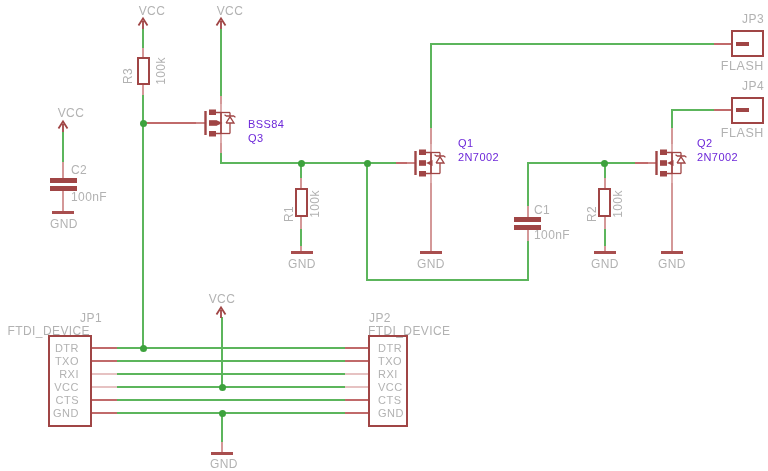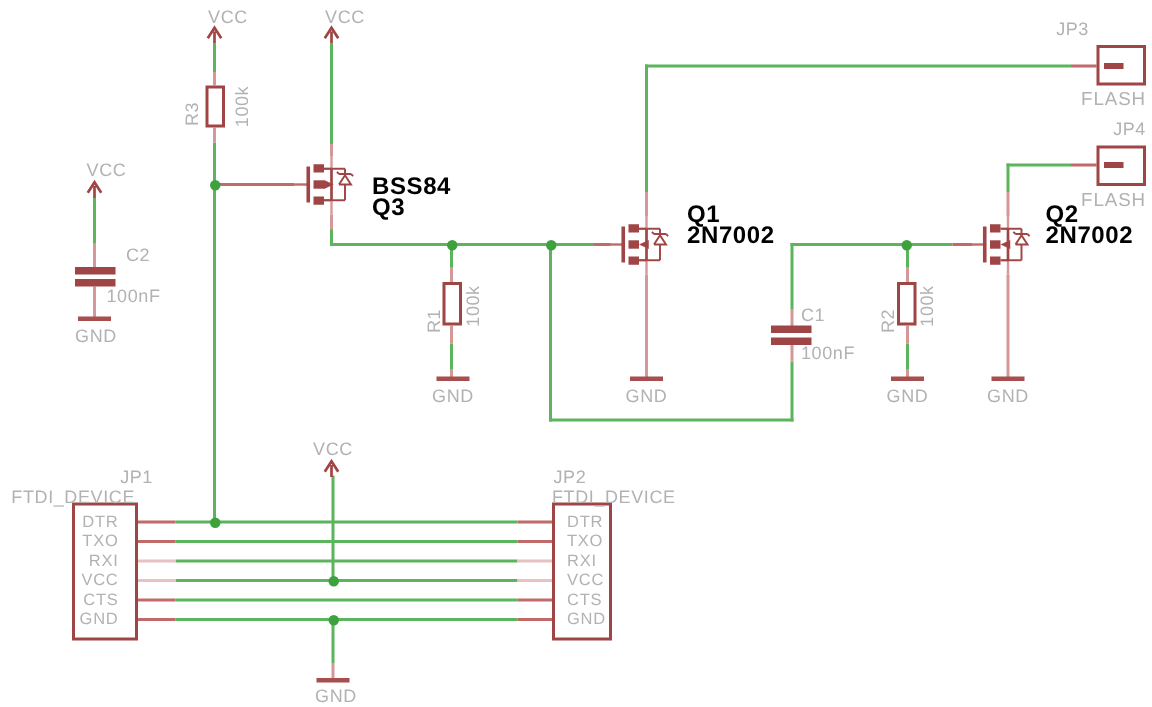--- a/index.html
+++ b/index.html
@@ -16,21 +16,21 @@
   .res{width:13px;border:2px solid #a04545;background:#fff;box-sizing:border-box;}
   .box{border:2px solid #a04545;background:#fff;box-sizing:border-box;}
   .pinbar{width:13px;height:4px;background:#a04545;}
   .txt{position:absolute;color:#b2b2b2;font-size:12px;letter-spacing:.4px;white-space:nowrap;}
   .ctr{text-align:center;}
   .rgt{text-align:right;}
   .sm{font-size:11px;letter-spacing:.5px;}
   .big{font-size:12.5px;letter-spacing:.6px;}
   .vlabel{position:absolute;width:34px;height:12px;display:flex;align-items:center;justify-content:center;
           transform:rotate(-90deg);color:#b2b2b2;font-size:12px;letter-spacing:.4px;white-space:nowrap;}
-  .twoline{position:absolute;color:#000000;font-size:16px;letter-spacing:.4px;line-height:13.5px;white-space:nowrap;font-weight:bold;}
+  .twoline{position:absolute;color:#6d28d9;font-size:11px;letter-spacing:.4px;line-height:13.5px;white-space:nowrap;}
   svg{position:absolute;overflow:visible;}
 </style>
 </head>
 <body>
 
 <div class="canvas">
 
   <div class="w" style="left:142px;top:29px;width:2px;height:19px"></div>
   <div class="w" style="left:142px;top:95px;width:2px;height:255px"></div>
   <div class="w" style="left:220px;top:29px;width:2px;height:67px"></div>
@@ -145,21 +145,21 @@
   <div class="res" style="left:295px;top:188px;height:29px"></div>
   <div class="vlabel" style="left:272px;top:208px">R1</div>
   <div class="vlabel" style="left:298px;top:198px">100k</div>
 
   <div class="res" style="left:598px;top:188px;height:29px"></div>
   <div class="vlabel" style="left:575px;top:208px">R2</div>
   <div class="vlabel" style="left:601px;top:198px">100k</div>
 
   <div class="cp" style="left:50px;top:178px"></div>
   <div class="cp" style="left:50px;top:186px"></div>
-  <div class="txt" style="left:84px;top:163px">C2</div>
+  <div class="txt" style="left:71px;top:163px">C2</div>
   <div class="txt" style="left:71px;top:190px">100nF</div>
 
   <div class="cp" style="left:514px;top:217px"></div>
   <div class="cp" style="left:514px;top:225px"></div>
   <div class="txt" style="left:534px;top:203px">C1</div>
   <div class="txt" style="left:534px;top:228px">100nF</div>
 
   <svg width="46" height="40" style="left:196px;top:103px" viewBox="0 0 46 40">
     <line x1="0" y1="20" x2="9.5" y2="20" stroke="#c06a6a" stroke-width="1.6"></line>
     <line x1="9.5" y1="8" x2="9.5" y2="32" stroke="#a04545" stroke-width="2.4"></line>
@@ -227,21 +227,21 @@
     <line x1="34" y1="20" x2="34" y2="30.5" stroke="#a04545" stroke-width="1.3"></line>
     <line x1="25" y1="30.5" x2="34" y2="30.5" stroke="#a04545" stroke-width="1.3"></line>
   </svg>
   <div class="twoline" style="left:697px;top:137px">
     <div>Q2</div>
     <div>2N7002</div>
   </div>
 
   <div class="box" style="left:731px;top:30px;width:33px;height:27px"></div>
   <div class="pinbar" style="left:736px;top:42px"></div>
-  <div class="txt rgt" style="left:676px;top:12px;width:50px">JP3</div>
+  <div class="txt rgt" style="left:714px;top:12px;width:50px">JP3</div>
   <div class="txt rgt big" style="left:714px;top:59px;width:50px">FLASH</div>
 
   <div class="box" style="left:731px;top:97px;width:33px;height:27px"></div>
   <div class="pinbar" style="left:736px;top:108px"></div>
   <div class="txt rgt" style="left:714px;top:79px;width:50px">JP4</div>
   <div class="txt rgt big" style="left:714px;top:126px;width:50px">FLASH</div>
 
   <div class="box" style="left:48px;top:335px;width:44px;height:92px"></div>
   <div class="txt rgt" style="left:12px;top:311px;width:90px">JP1</div>
   <div class="txt rgt" style="left:0px;top:324px;width:90px">FTDI_DEVICE</div>

